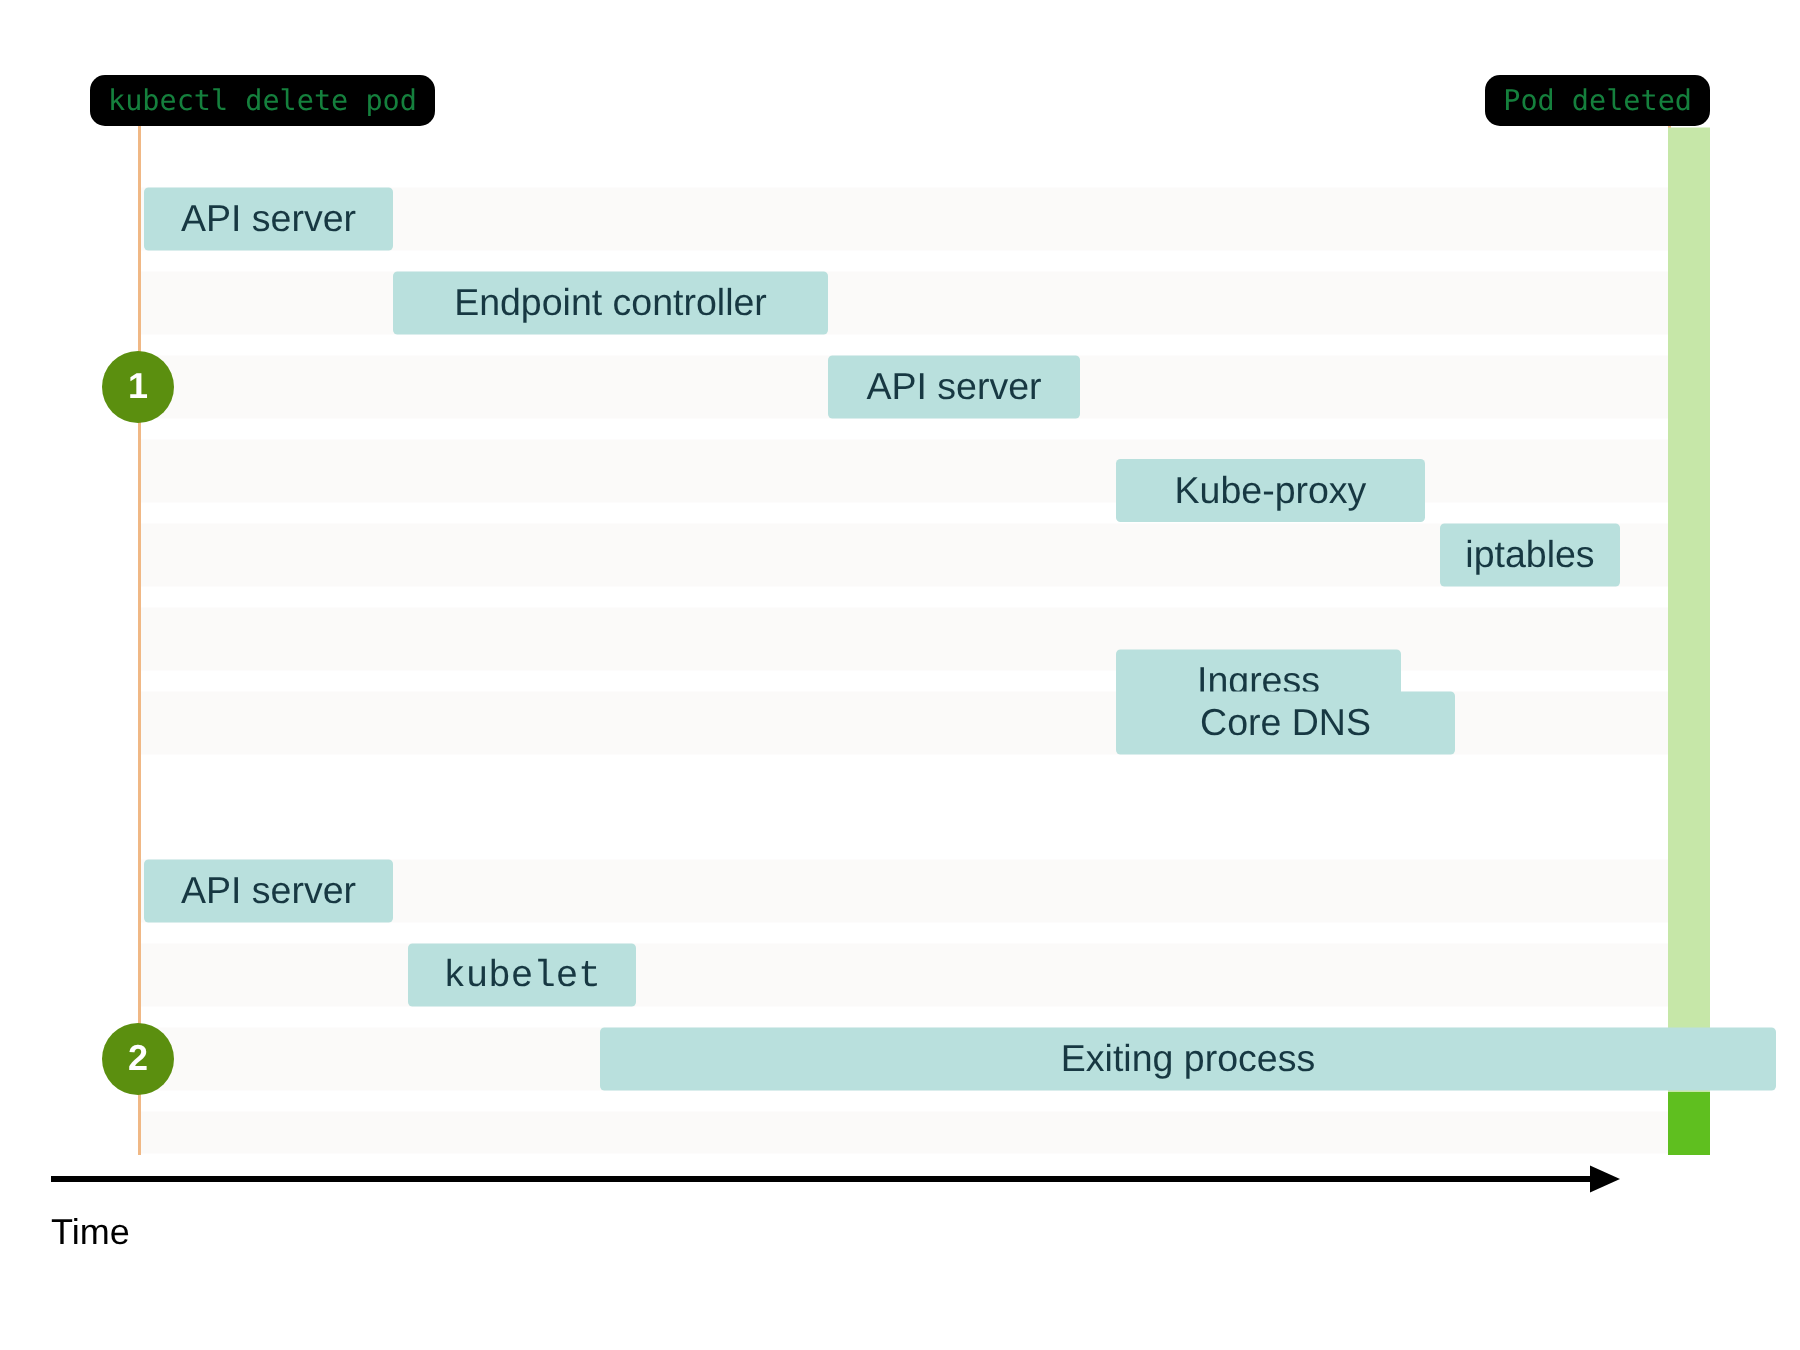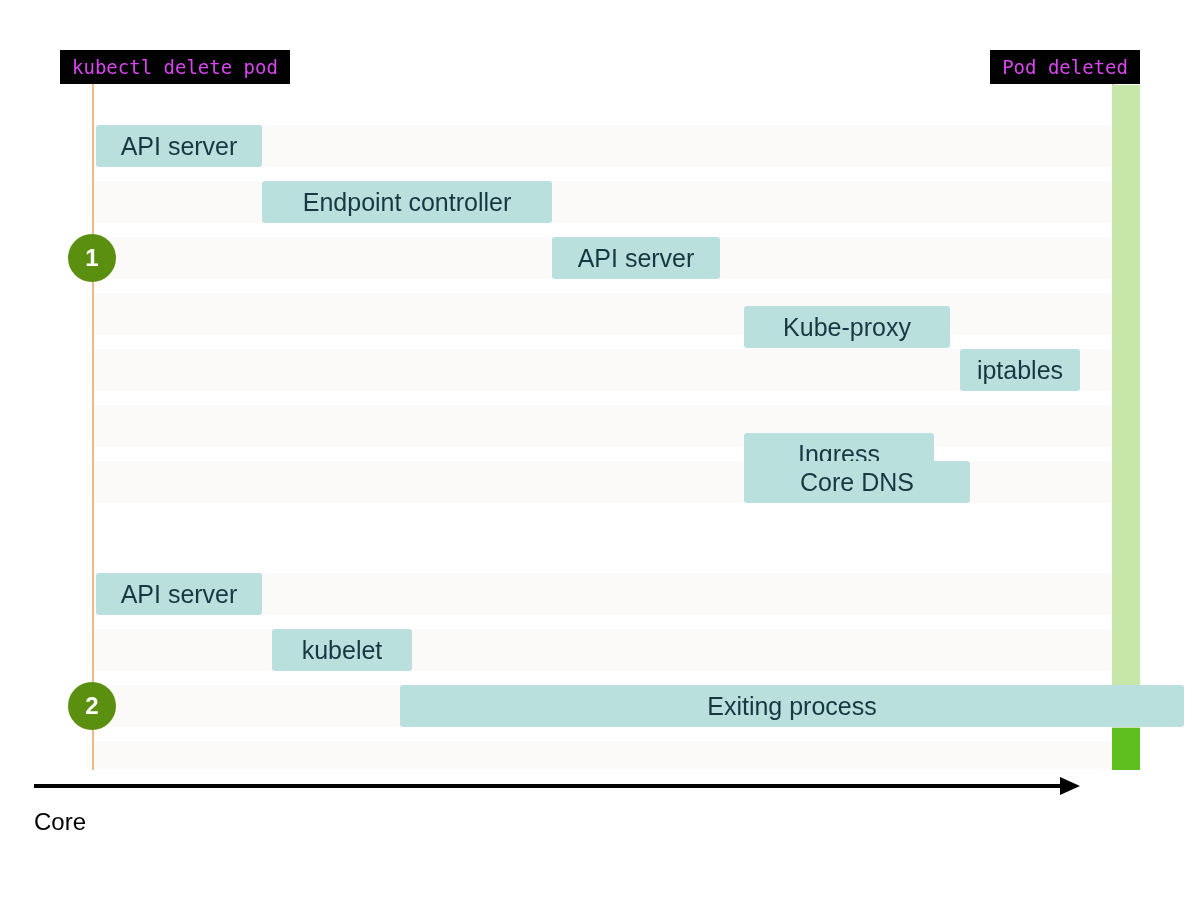--- a/index.html
+++ b/index.html
@@ -48,25 +48,25 @@
       top: 30px;
       right: 26px;
       width: 2px;
       height: 690px;
       background: #f0b885;
       z-index: 0;
     }
     .marker-label {
       position: absolute;
       background: #000;
-      color: #d946ef;
+      color: #15803d;
       font-family: 'SF Mono', 'Monaco', 'Consolas', monospace;
       font-size: 19px;
       padding: 6px 12px;
-      border-radius: 0;
+      border-radius: 10px;
       z-index: 3;
       white-space: nowrap;
     }
     .marker-start { top: 0; left: 0; }
     .marker-end   { top: 0; right: 0; }
     .row {
       position: absolute;
       left: 34px;
       right: 28px;
       height: 42px;
@@ -148,27 +148,27 @@
 
   <div class="task" style="top:75px;  left:36px;  width:166px;">API server</div>
   <div class="task" style="top:131px; left:202px; width:290px;">Endpoint controller</div>
   <div class="task" style="top:187px; left:492px; width:168px;">API server</div>
   <div class="task" style="top:256px; left:684px; width:206px;">Kube-proxy</div>
   <div class="task" style="top:299px; left:900px; width:120px;">iptables</div>
   <div class="task" style="top:355px; left:684px; width:190px;margin-top:28px;">Ingress</div>
   <div class="task" style="top:411px; left:684px; width:226px;">Core DNS</div>
 
   <div class="task" style="top:523px; left:36px;  width:166px;">API server</div>
-  <div class="task" style="top:579px; left:212px; width:140px;">kubelet</div>
+  <div class="task" style="top:579px; left:212px; width:152px;font-family:Liberation Mono, monospace;">kubelet</div>
   <div class="task" style="top:635px; left:340px; width:784px;">Exiting process</div>
 
   <div class="circle-badge" style="top:184px; left:8px;">1</div>
   <div class="circle-badge" style="top:632px; left:8px;">2</div>
 
 </div>
 
 <div class="time-arrow">
   <svg width="1046" height="22" viewBox="0 0 1046 22">
     <line x1="0" y1="11" x2="1026" y2="11" stroke="#000" stroke-width="4"></line>
     <polygon points="1026,2 1046,11 1026,20" fill="#000"></polygon>
   </svg>
 </div>
-<div class="time-label">Core</div>
+<div class="time-label">Time</div>
 
 </body></html>

